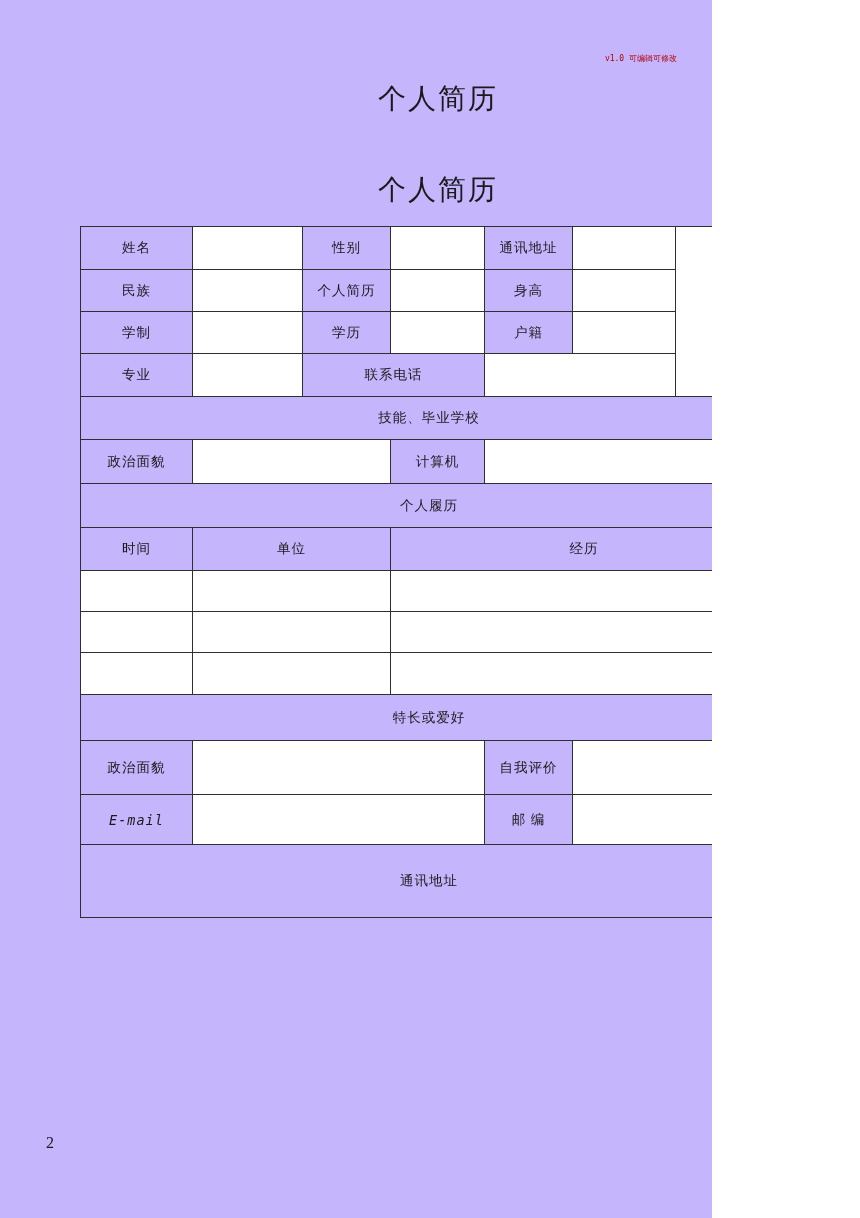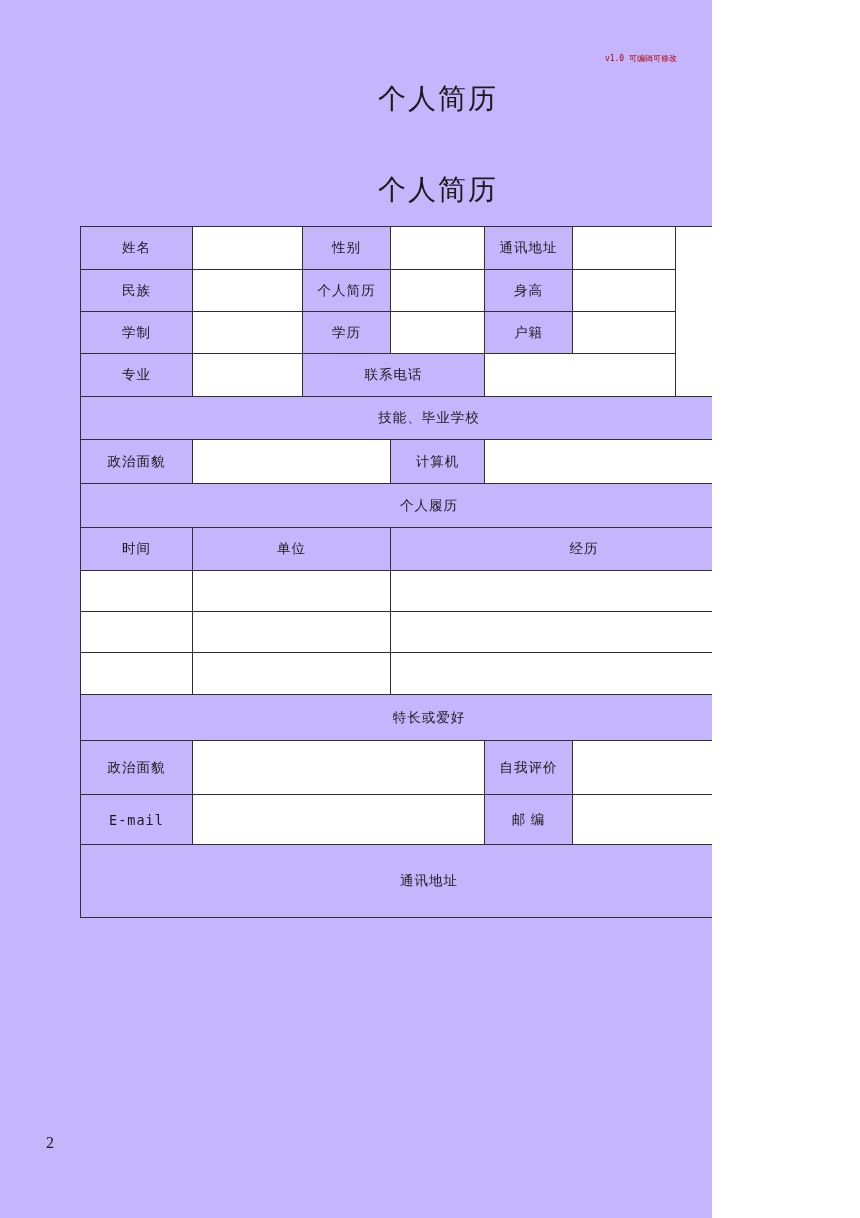--- a/index.html
+++ b/index.html
@@ -51,21 +51,21 @@
     border: 1px solid #2f2f2f;
     padding: 0;
     text-align: center;
     vertical-align: middle;
     font-size: 13.5px;
     letter-spacing: 1px;
     overflow: hidden;
   }
   td.input-cell { background: #ffffff; }
   td.section-cell { letter-spacing: 1px; }
-  td.email-label { font-family: "DejaVu Sans Mono", monospace; letter-spacing: 0; font-size: 13px; }
+  td.email-label { font-family: "DejaVu Sans Mono", monospace; letter-spacing: 0; font-size: 13px; font-style: italic; }
 
   .page-number {
     position: absolute;
     left: 46px;
     top: 1134px;
     font-size: 16px;
     color: #1a1a1a;
   }
 </style>
 </head>

